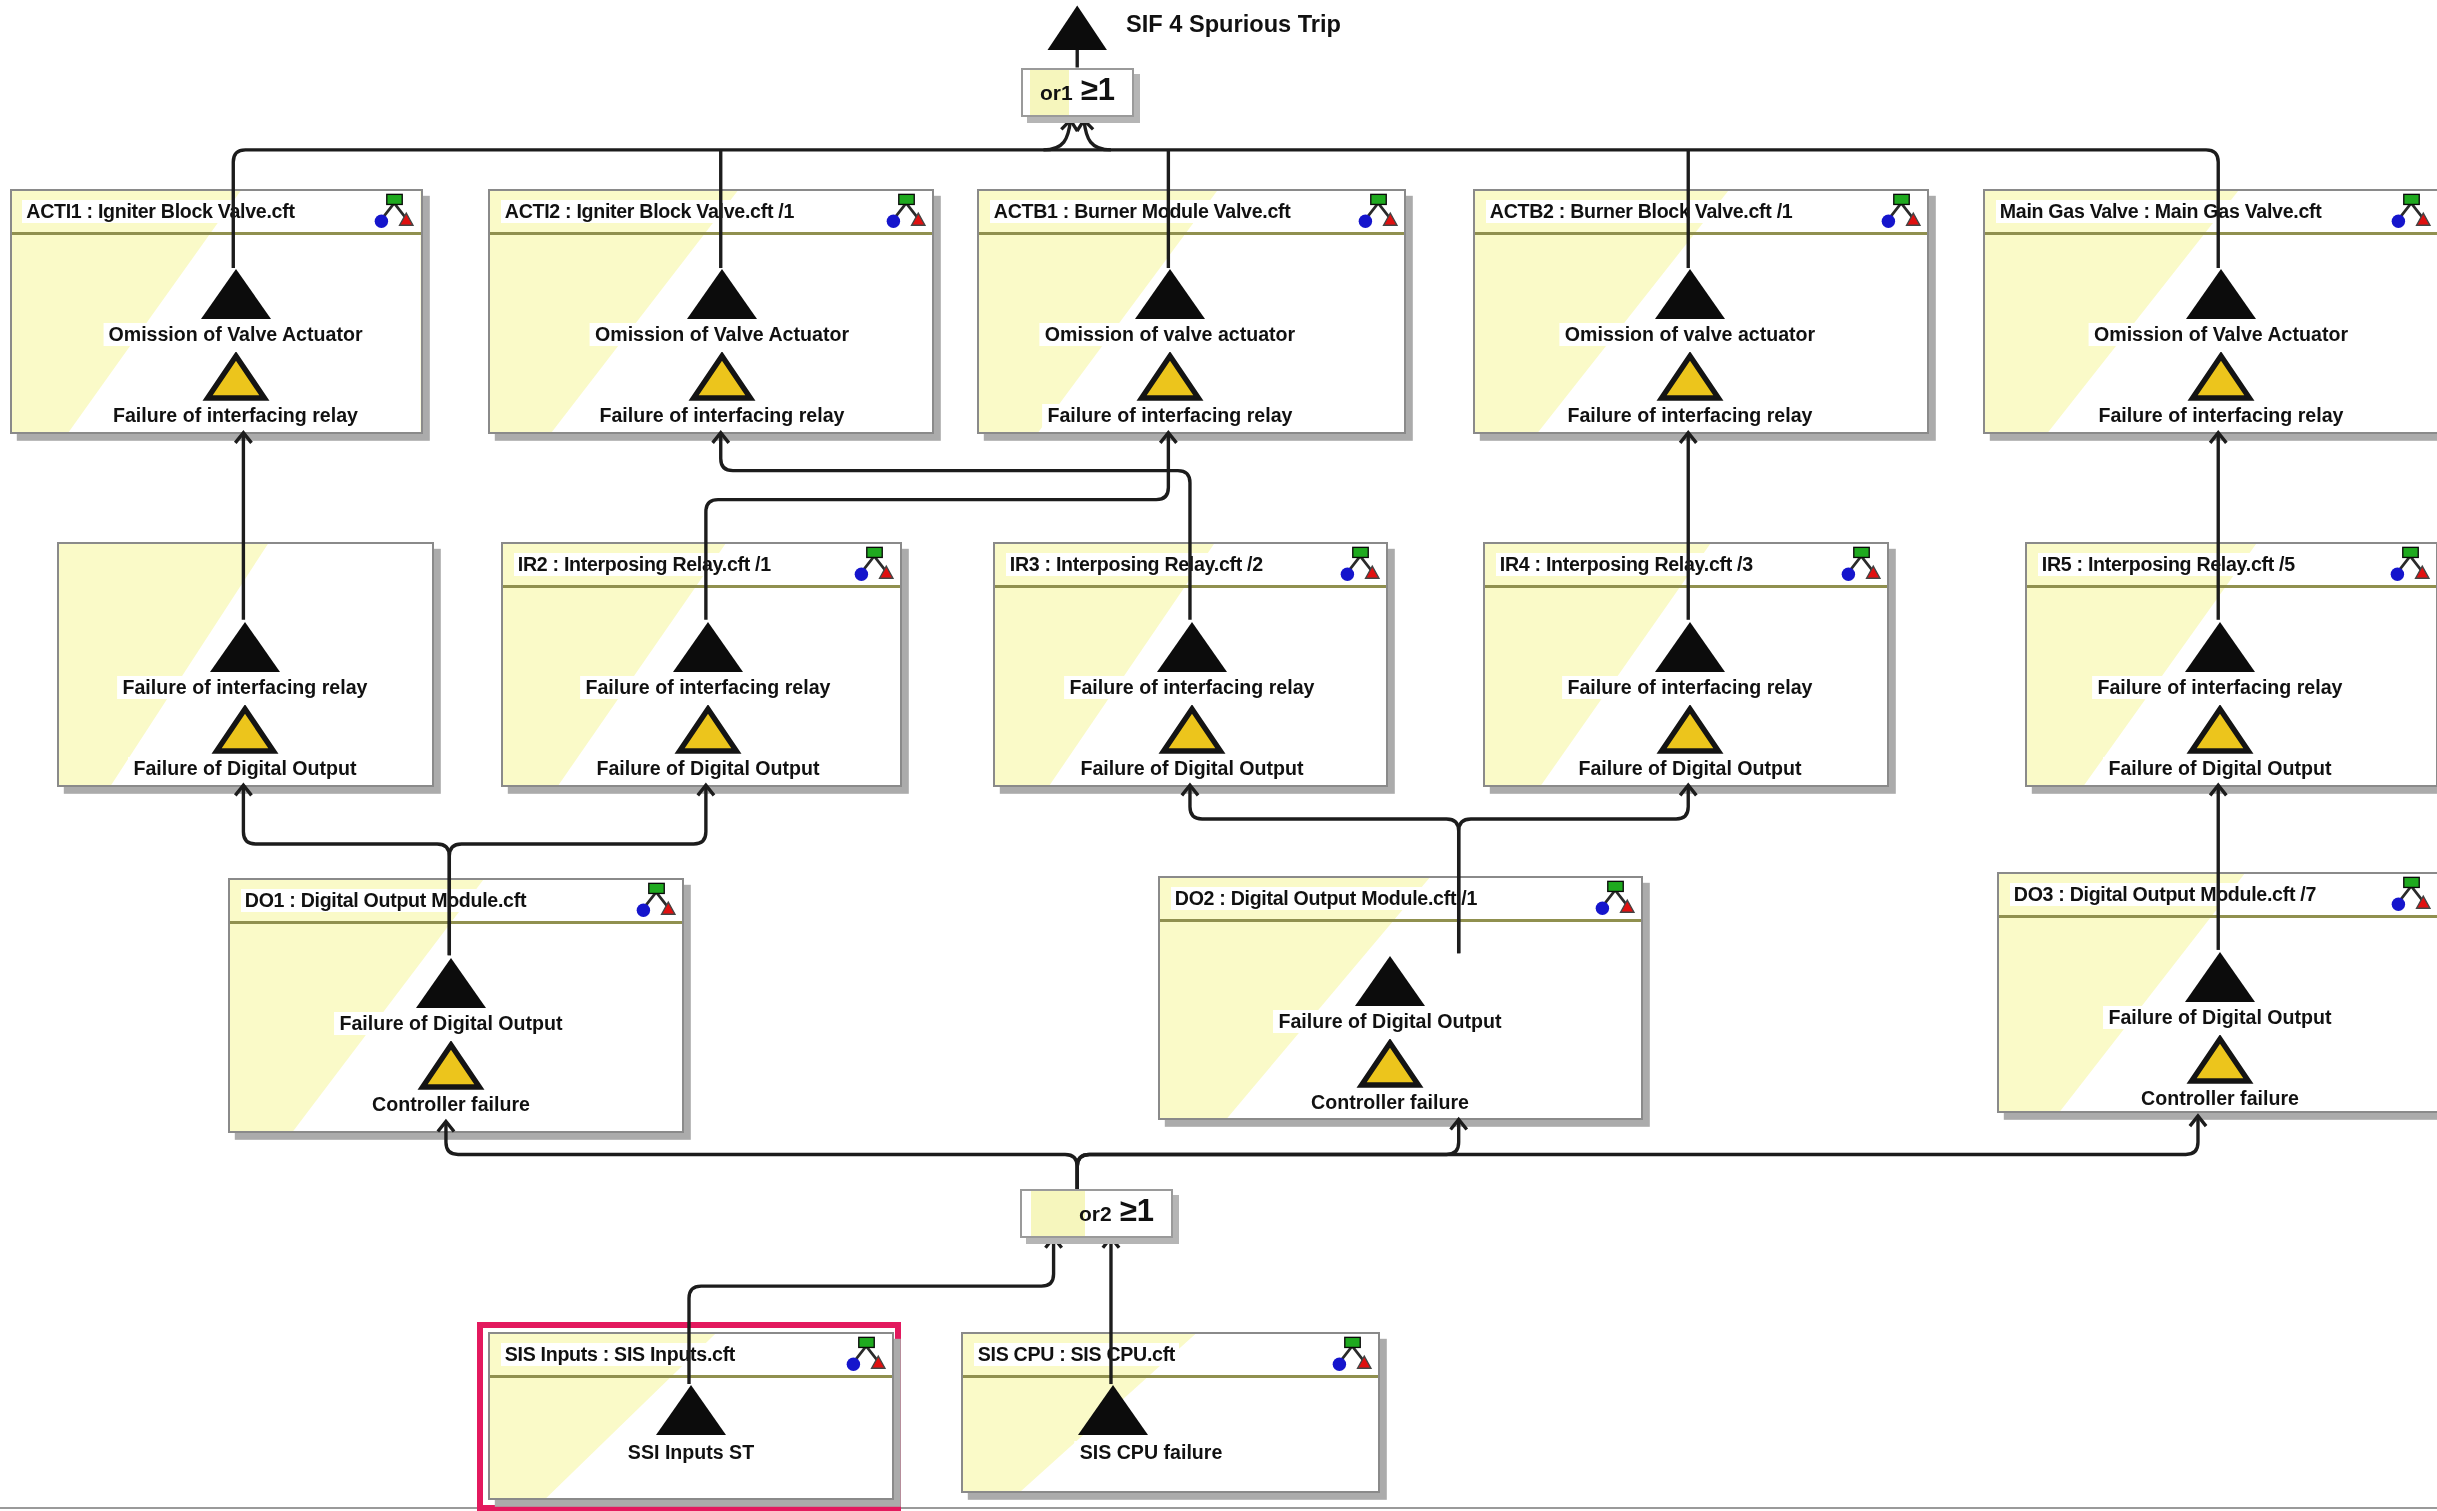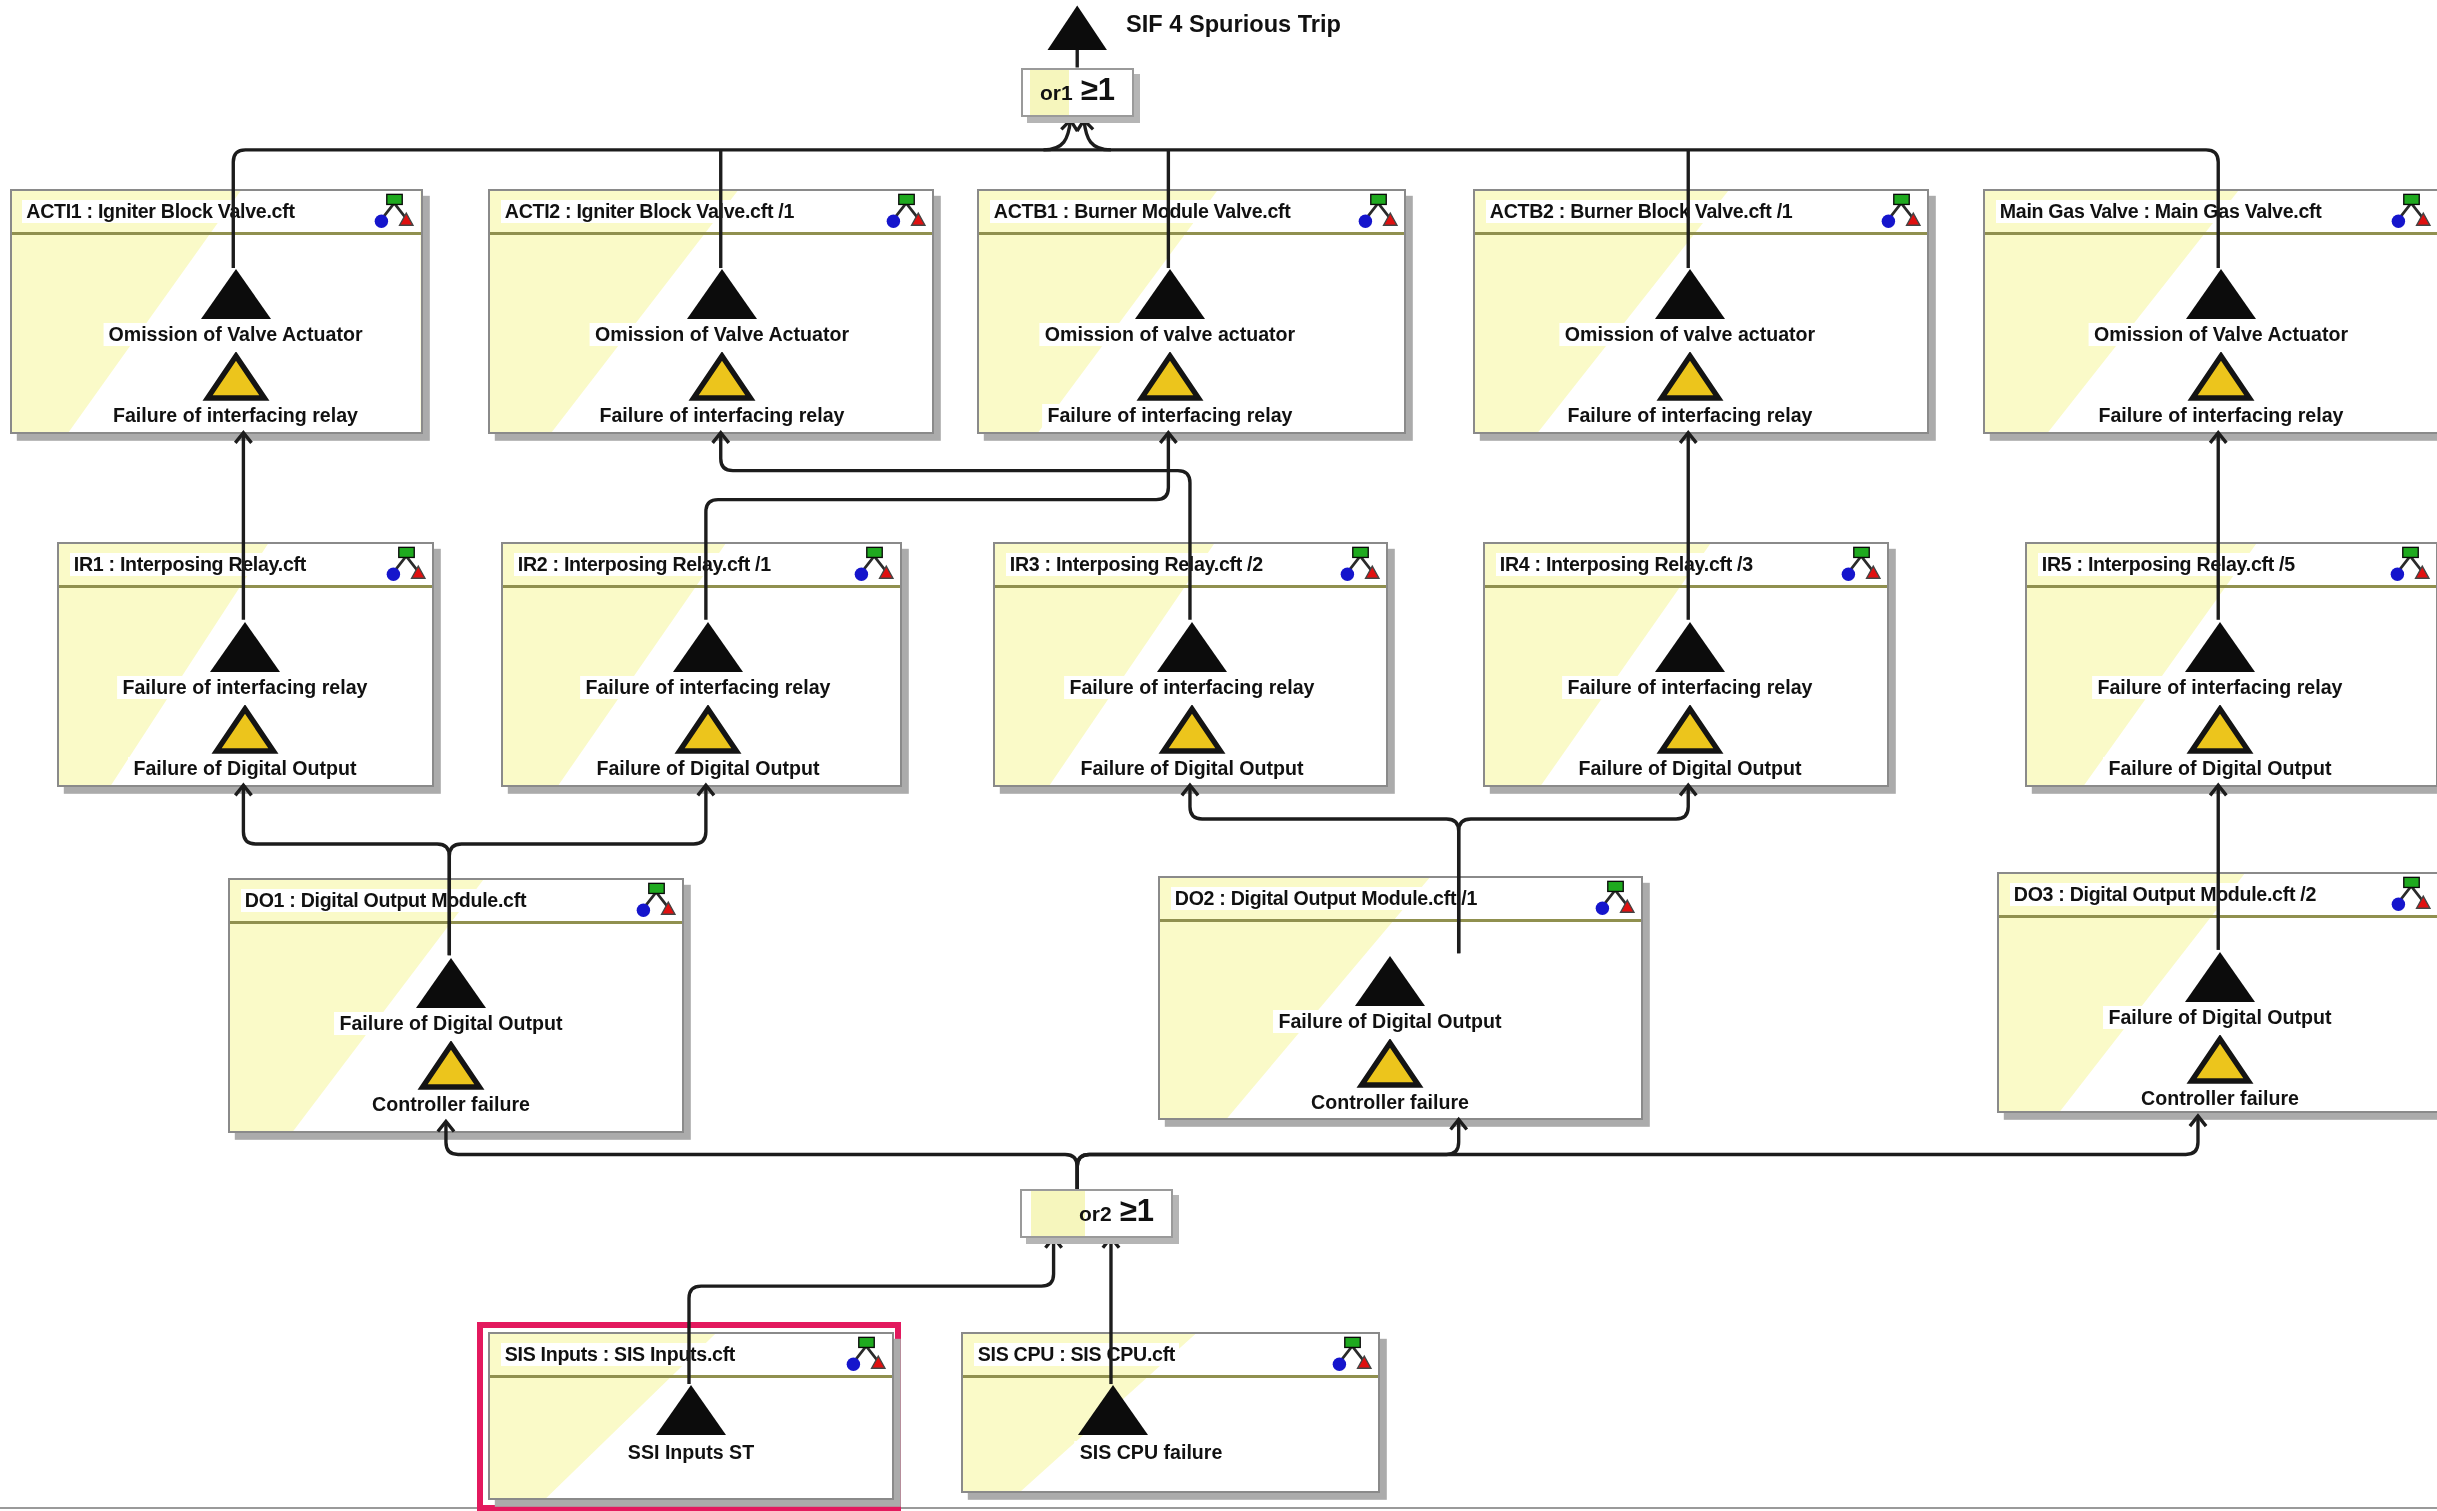--- a/index.html
+++ b/index.html
@@ -139,29 +139,20 @@
         </div>
         <div class="tri-out" style="left:236px;top:78px;"></div>
         <div class="lab" style="left:236px;top:132px;">Omission of Valve Actuator</div>
         <svg class="tri-in" style="left:236px;top:161px;" width="68" height="50" viewBox="0 0 100 74">
           <polygon points="50,6 8,68 92,68" fill="#ecc51c" stroke="#141414" stroke-width="8"></polygon>
         </svg>
         <div class="lab" style="left:236px;top:213px;">Failure of interfacing relay</div>
       </div>
       <div class="node" style="left: 57px; top: 542px; width: 373px; height: 241px;">
         <div class="diag"></div>
-        <div class="titlebar">
-          <span class="title">IR1 : Interposing Relay.cft</span>
-          <span class="cft-icon"><svg width="43" height="39" viewBox="0 0 64 58">
-              <path d="M33 15 L15 38 M33 15 L51 38" stroke="#2a2a2a" stroke-width="4" fill="none"></path>
-              <rect x="22" y="2" width="23" height="15" fill="#1faa1f" stroke="#0a0a0a" stroke-width="2"></rect>
-              <circle cx="14" cy="42" r="10" fill="#1515cc"></circle>
-              <path d="M51 30 L61 48 L41 48 Z" fill="#e01010" stroke="#444" stroke-width="2"></path>
-            </svg></span>
-        </div>
         <div class="tri-out" style="left:186px;top:78px;"></div>
         <div class="lab" style="left:186px;top:132px;">Failure of interfacing relay</div>
         <svg class="tri-in" style="left:186px;top:161px;" width="68" height="50" viewBox="0 0 100 74">
           <polygon points="50,6 8,68 92,68" fill="#ecc51c" stroke="#141414" stroke-width="8"></polygon>
         </svg>
         <div class="lab" style="left:186px;top:213px;">Failure of Digital Output</div>
       </div>
       <div class="node" style="left: 501px; top: 542px; width: 397px; height: 241px;">
         <div class="diag"></div>
         <div class="titlebar">
@@ -266,21 +257,21 @@
         <div class="tri-out" style="left:230px;top:78px;"></div>
         <div class="lab" style="left:230px;top:132px;">Failure of Digital Output</div>
         <svg class="tri-in" style="left:230px;top:161px;" width="68" height="50" viewBox="0 0 100 74">
           <polygon points="50,6 8,68 92,68" fill="#ecc51c" stroke="#141414" stroke-width="8"></polygon>
         </svg>
         <div class="lab" style="left:230px;top:213px;">Controller failure</div>
       </div>
       <div class="node" style="left: 1997px; top: 872px; width: 438px; height: 237px;">
         <div class="diag"></div>
         <div class="titlebar">
-          <span class="title">DO3 : Digital Output Module.cft /2</span>
+          <span class="title">DO3 : Digital Output Module.cft /7</span>
           <span class="cft-icon"><svg width="43" height="39" viewBox="0 0 64 58">
               <path d="M33 15 L15 38 M33 15 L51 38" stroke="#2a2a2a" stroke-width="4" fill="none"></path>
               <rect x="22" y="2" width="23" height="15" fill="#1faa1f" stroke="#0a0a0a" stroke-width="2"></rect>
               <circle cx="14" cy="42" r="10" fill="#1515cc"></circle>
               <path d="M51 30 L61 48 L41 48 Z" fill="#e01010" stroke="#444" stroke-width="2"></path>
             </svg></span>
         </div>
         <div class="tri-out" style="left:221px;top:78px;"></div>
         <div class="lab" style="left:221px;top:132px;">Failure of Digital Output</div>
         <svg class="tri-in" style="left:221px;top:161px;" width="68" height="50" viewBox="0 0 100 74">

